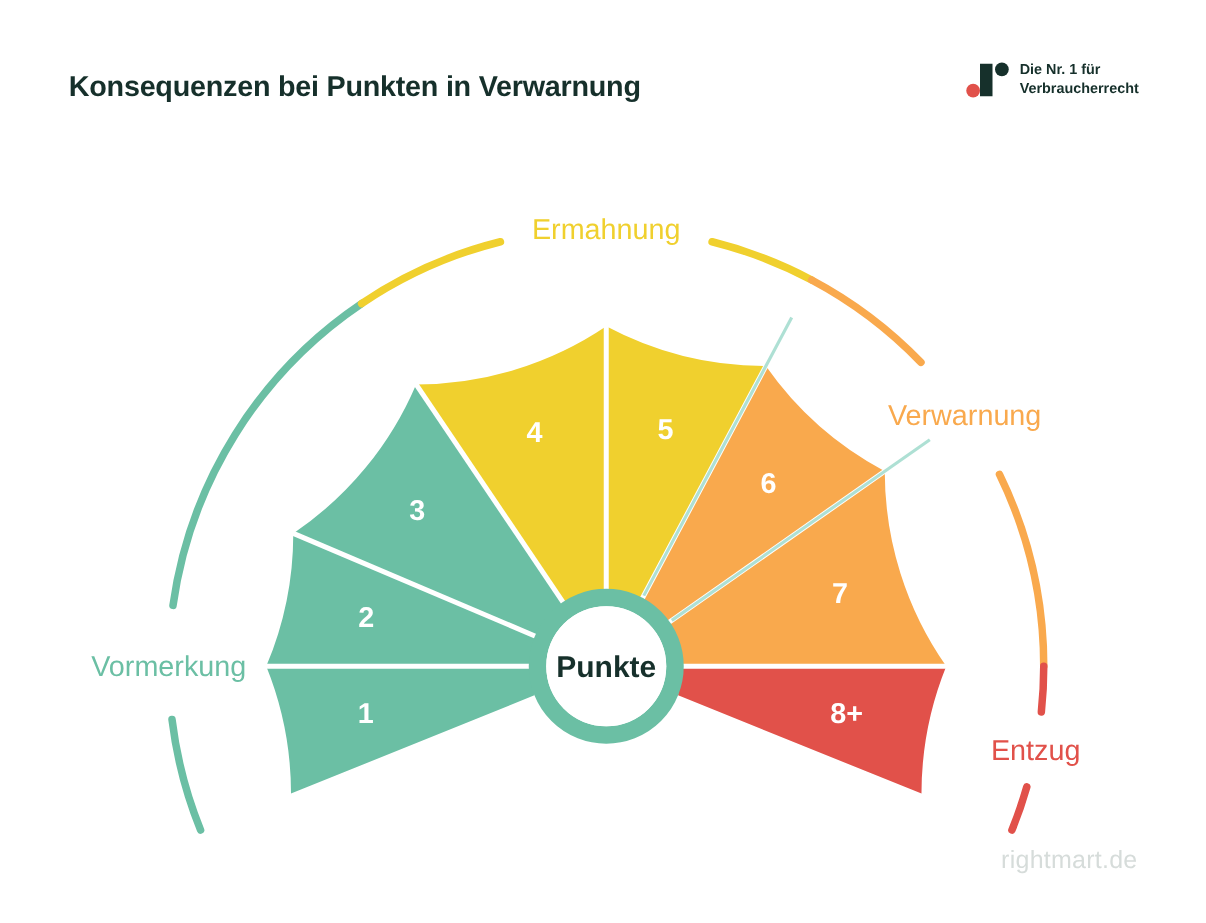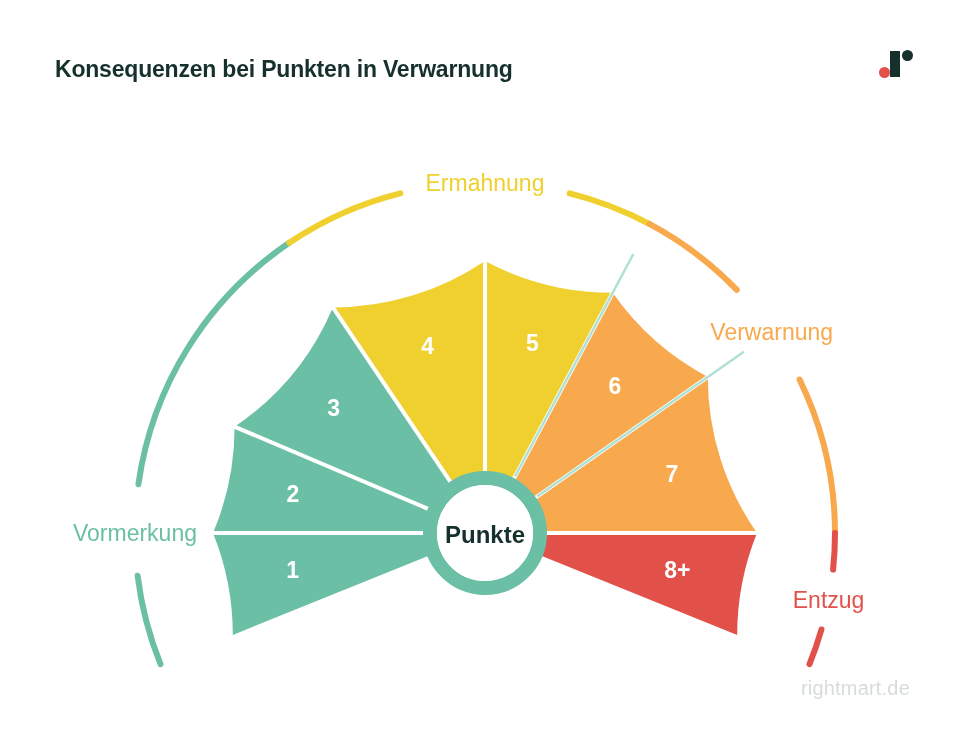--- a/index.html
+++ b/index.html
@@ -37,20 +37,24 @@
 </head>
 <body>
 
 <div id="page-title">Konsequenzen bei Punkten in Verwarnung</div>
 
 <div id="brand">
   <div id="brand-mark">
     <div id="brand-bar"></div>
     <div id="brand-dot-top"></div>
     <div id="brand-dot-red"></div>
+  </div>
+  <div id="brand-text">
+    <div>Die Nr. 1 für</div>
+    <div>Verbraucherrecht</div>
   </div>
 </div>
 
 <svg id="gauge" width="965" height="738" viewBox="0 0 965 738">
   <g id="outer-arcs">
       <path d="M 160.4856509016244 664.1123076955691 A 350 350 0 0 1 137.6088469255373 575.6542701918017" fill="none" stroke="#6BBFA4" stroke-width="6" stroke-linecap="round"></path>
       <path d="M 138.4061759404504 484.28941466397697 A 350 350 0 0 1 289.2824837852387 242.83684960573538" fill="none" stroke="#6BBFA4" stroke-width="6" stroke-linecap="round"></path>
       <path d="M 289.2824837852387 242.83684960573538 A 350 350 0 0 1 400.3273365401163 193.39649580340125" fill="none" stroke="#F0D02E" stroke-width="6" stroke-linecap="round"></path>
       <path d="M 569.6726634598838 193.39649580340125 A 350 350 0 0 1 649.3150469750618 223.96834249937558" fill="none" stroke="#F0D02E" stroke-width="6" stroke-linecap="round"></path>
       <path d="M 649.3150469750618 223.96834249937558 A 350 350 0 0 1 736.7689301185279 289.86957033935096" fill="none" stroke="#F9A94D" stroke-width="6" stroke-linecap="round"></path>

